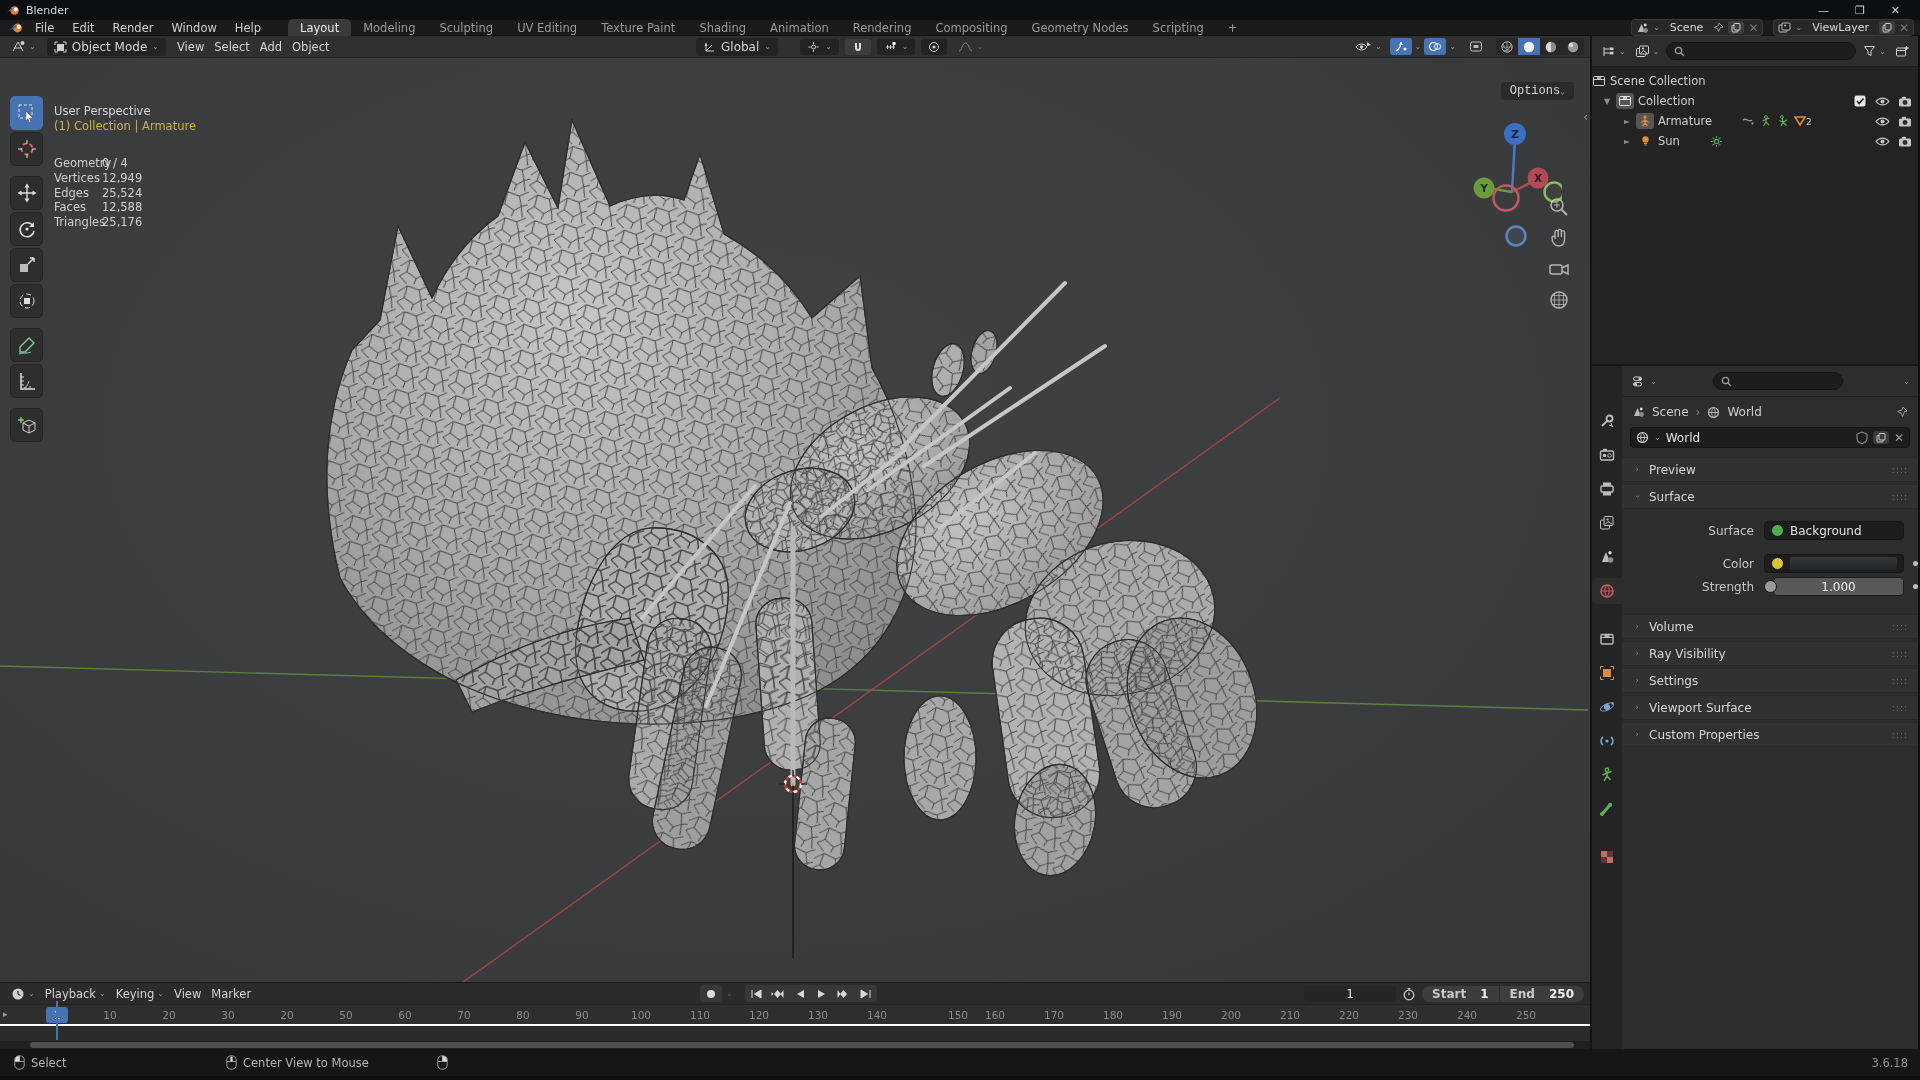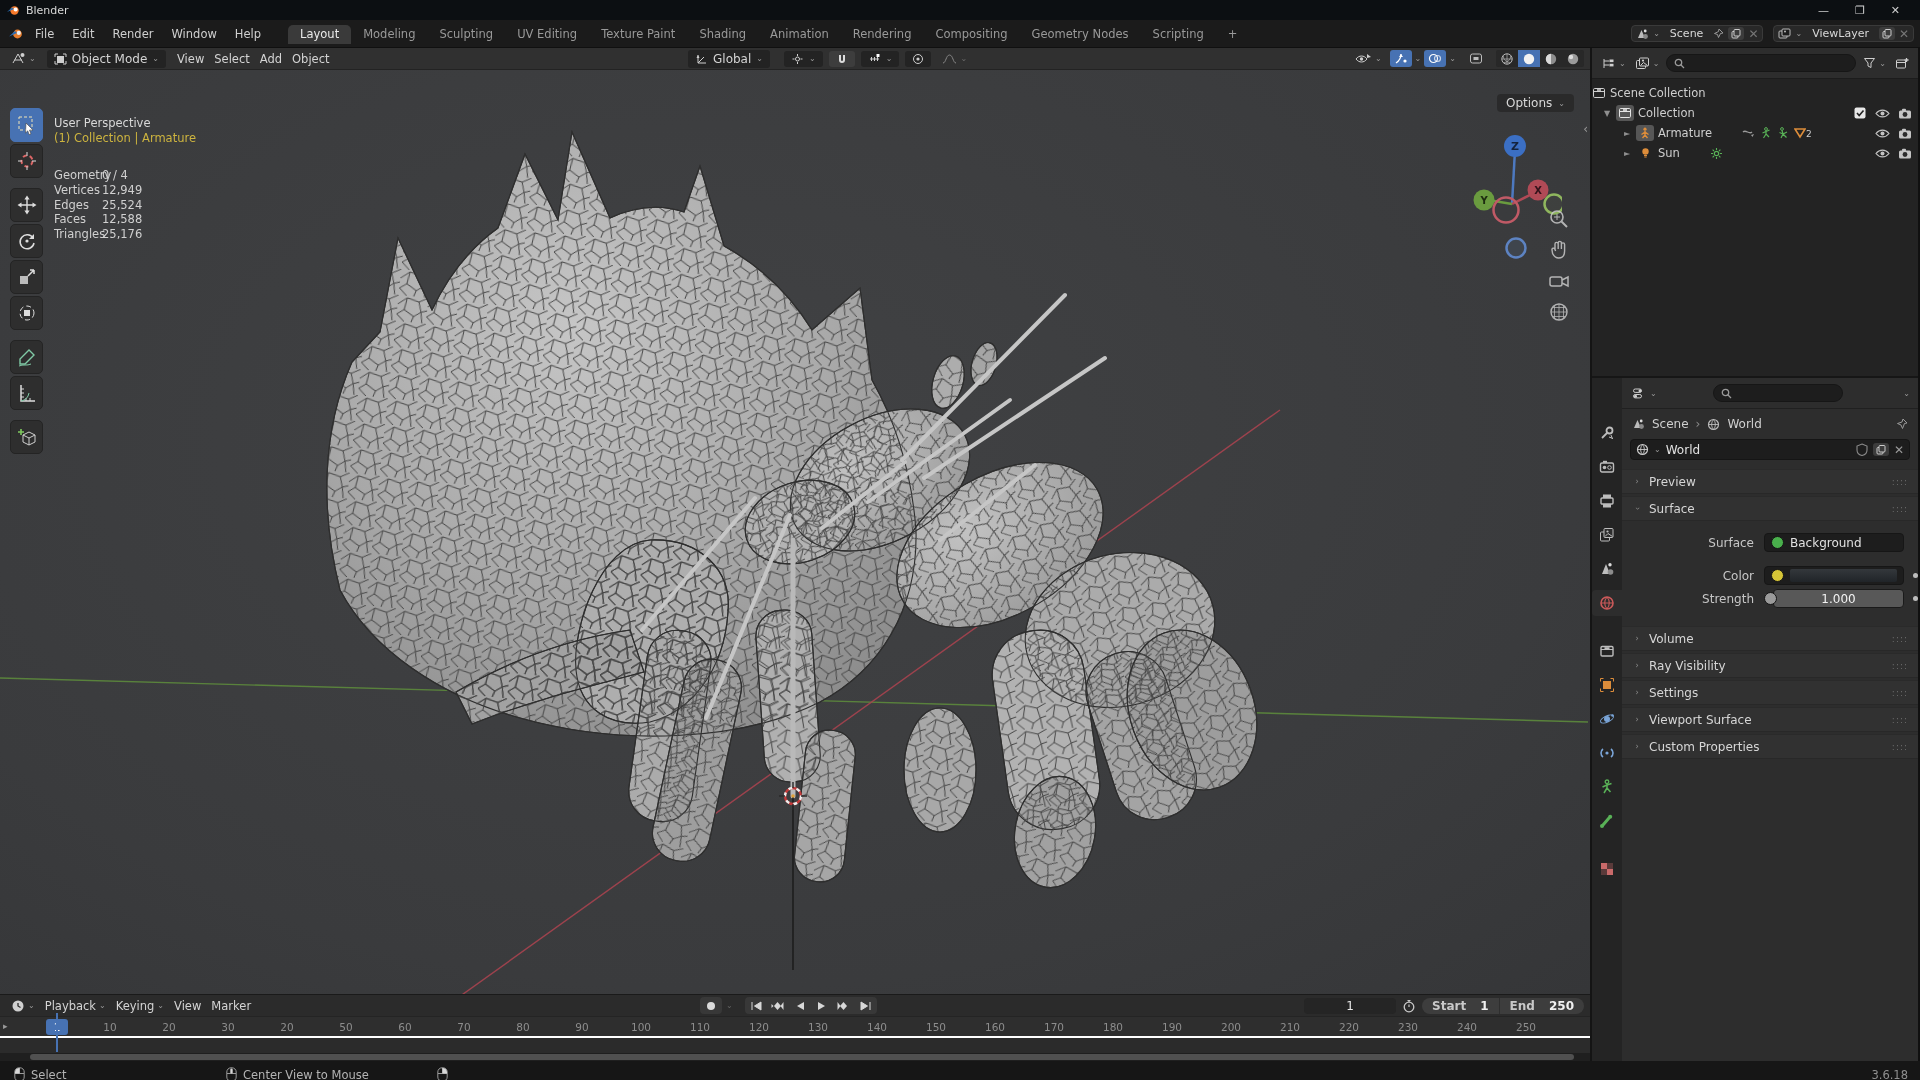--- a/index.html
+++ b/index.html
@@ -7,21 +7,21 @@
     font-family:"DejaVu Sans", sans-serif; font-size:12px; color:#d4d4d4; }
   svg { display:block; }
 
   
   .titlebar { height:20px; background:#0c0f12; display:flex; align-items:center; padding:0 6px; }
   .titlebar .title { color:#d8d8d8; font-size:11px; margin-left:6px; }
   .win-controls { margin-left:auto; display:flex; gap:26px; padding-right:14px; color:#cfcfcf; font-size:11px; }
   .win-controls span { cursor:default; }
 
   
-  .topbar { height:28px; background:#1b1b1b; display:flex; align-items:center; border-bottom:1px solid #101010; }
+  .topbar { height:16px; background:#1b1b1b; display:flex; align-items:center; border-bottom:1px solid #101010; }
   .menu-item { padding:0 9px; color:#cfcfcf; line-height:20px; font-size:11.5px; }
   .ws-tabs { display:flex; margin-left:18px; height:20px; align-items:flex-end; }
   .ws-tab { padding:2px 12px 3px 12px; color:#999; font-size:11.5px; border-radius:5px 5px 0 0; }
   .ws-tab.active { background:#3a3a3a; color:#eaeaea; }
   .topbar-right { margin-left:auto; display:flex; gap:10px; padding-right:6px; }
   .id-field { display:flex; align-items:center; background:#282828; border:1px solid #3a3a3a; border-radius:4px; height:17px; padding:0 4px; gap:4px; }
   .id-field .nm { color:#d8d8d8; font-size:11px; padding:0 6px; }
   .id-btn { background:#3c3c3c; border-radius:3px; width:16px; height:13px; display:flex; align-items:center; justify-content:center; }
 
   
@@ -50,21 +50,21 @@
   .vp-stats { position:absolute; left:54px; top:98px; font-size:11.5px; color:#d0d0d0; line-height:14.8px; }
   .vp-stats .row { display:flex; }
   .vp-stats .lb { width:48px; }
   .vp-stats .vl { }
 
   .vp-toolbar { position:absolute; left:10px; top:38px; display:flex; flex-direction:column; gap:2px; }
   .tool-btn { width:33px; height:34px; background:#2e2e2e; border:1px solid #242424; border-radius:5px; display:flex; align-items:center; justify-content:center; }
   .tool-btn.active { background:#4772b3; border-color:#4772b3; }
   .tool-gap { height:6px; }
 
-  .options-btn { position:absolute; right:16px; top:24px; background:rgba(40,40,40,.85); border-radius:4px; padding:2px 9px; display:flex; gap:6px; align-items:center; color:#d8d8d8; }
+  .options-btn { position:absolute; right:16px; top:24px; background:rgba(40,40,40,.85); border-radius:4px; padding:2px 9px; display:flex; align-items:center; color:#d8d8d8;font-family:Liberation Mono, monospace; }
   .vp-collapse { position:absolute; right:2px; top:52px; color:#9a9a9a; font-size:12px; }
 
   .nav-gizmo { position:absolute; right:28px; top:24px; }
   .vp-sidebtns { position:absolute; right:20px; top:138px; display:flex; flex-direction:column; gap:9px; opacity:.85; }
 
   
   .timeline { height:67px; background:#2b2b2b; border-top:1px solid #1a1a1a; position:relative; }
   .tl-header { height:22px; background:#2b2b2b; display:flex; align-items:center; padding:0 6px; position:relative; border-bottom:1px solid #242424; }
   .tl-center { position:absolute; left:700px; display:flex; align-items:center; gap:4px; }
   .pb-group { display:flex; background:#383838; border-radius:4px; overflow:hidden; }
@@ -228,21 +228,21 @@
         </svg>
         <span>Object Mode</span>
         <span class="chev">⌄</span>
       </span>
       <span class="hdr-btn">View</span>
       <span class="hdr-btn">Select</span>
       <span class="hdr-btn">Add</span>
       <span class="hdr-btn">Object</span>
 
       <div class="hdr-center">
-        <span class="mode-field" style="margin:8px">
+        <span class="mode-field" style="margin:16px">
           <svg width="13" height="12" viewBox="0 0 13 12">
             <path d="M3 10 L3 2 M3 10 L11 10 M3 10 L9 4" stroke="#cfcfcf" fill="none"></path>
               <path d="M3 2 l-1.5 3 h3 Z" fill="#cfcfcf"></path>
           </svg>
           <span>Global</span>
           <span class="chev">⌄</span>
         </span>
         <span class="mode-field" style="margin:0">
           <svg width="13" height="12" viewBox="0 0 13 12">
             <circle cx="6.5" cy="6" r="2" fill="none" stroke="#cfcfcf"></circle>
@@ -654,21 +654,21 @@
           <span class="tick" style="left: 346px;">50</span>
           <span class="tick" style="left: 405px;">60</span>
           <span class="tick" style="left: 464px;">70</span>
           <span class="tick" style="left: 523px;">80</span>
           <span class="tick" style="left: 582px;">90</span>
           <span class="tick" style="left: 641px;">100</span>
           <span class="tick" style="left: 700px;">110</span>
           <span class="tick" style="left: 759px;">120</span>
           <span class="tick" style="left: 818px;">130</span>
           <span class="tick" style="left: 877px;">140</span>
-          <span class="tick" style="left: 936px;">150</span>
+          <span class="tick" style="left: 958px;">150</span>
           <span class="tick" style="left: 995px;">160</span>
           <span class="tick" style="left: 1054px;">170</span>
           <span class="tick" style="left: 1113px;">180</span>
           <span class="tick" style="left: 1172px;">190</span>
           <span class="tick" style="left: 1231px;">200</span>
           <span class="tick" style="left: 1290px;">210</span>
           <span class="tick" style="left: 1349px;">220</span>
           <span class="tick" style="left: 1408px;">230</span>
           <span class="tick" style="left: 1467px;">240</span>
           <span class="tick" style="left: 1526px;">250</span>

